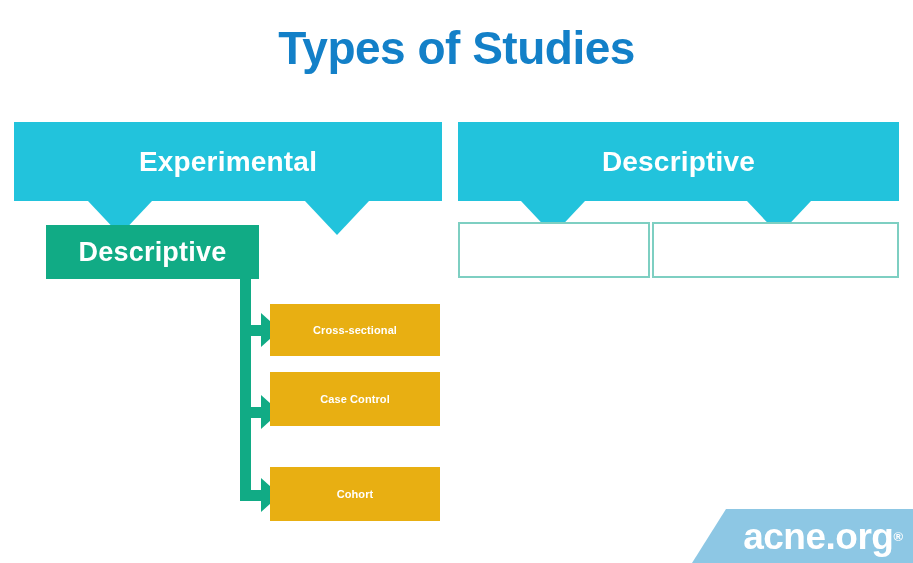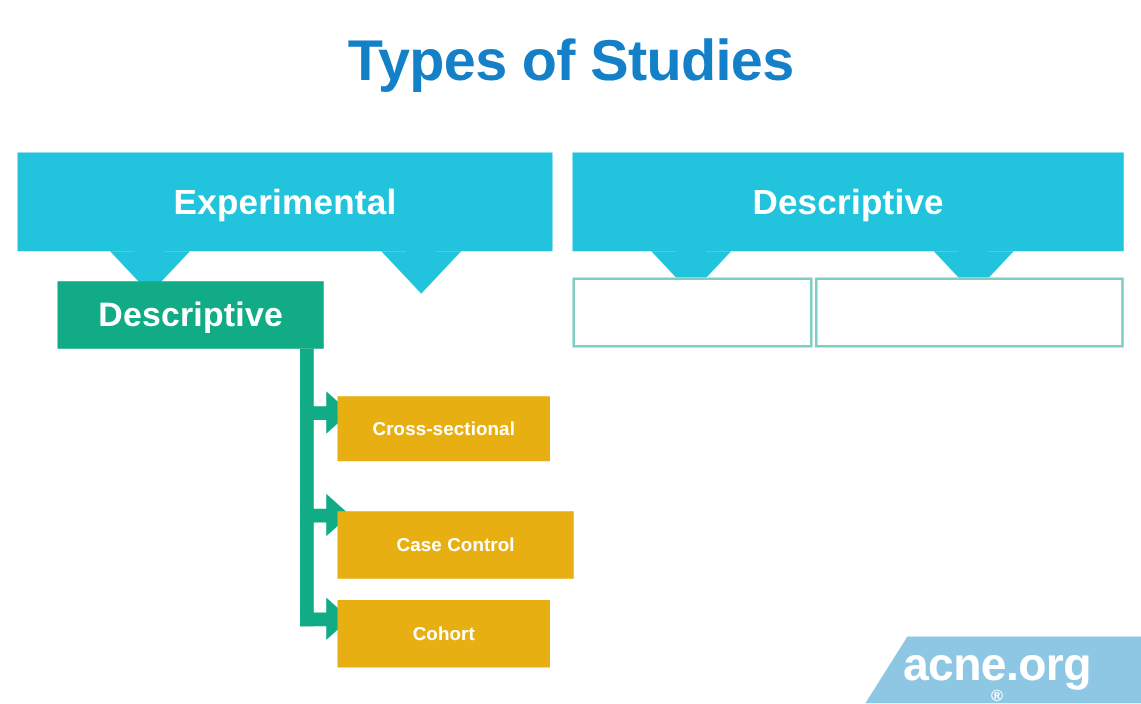--- a/index.html
+++ b/index.html
@@ -58,36 +58,35 @@
     letter-spacing: 0.2px;
   }
 
   .empty-box {
     background: #ffffff;
     border: 2px solid #7ecfc2;
   }
 
   .leaf-box {
     background: #e8af12;
-    font-size: 15px;
+    font-size: 11px;
     letter-spacing: 0.1px;
-    margin-top: 13px;
   }
 
   
   #box-observational { left: 14px;  top: 122px; width: 428px; height: 79px; }
   #box-descriptive   { left: 14px;  top: 225px; width: 213px; height: 54px; margin-left: 32px; }
   #box-analytical    { left: 232px; top: 225px; width: 210px; height: 54px; }
 
   #box-experimental  { left: 458px; top: 122px; width: 441px; height: 79px; }
   #box-exp-left      { left: 458px; top: 222px; width: 192px; height: 56px; }
   #box-exp-right     { left: 652px; top: 222px; width: 247px; height: 56px; }
 
   #box-cross         { left: 270px; top: 304px; width: 170px; height: 52px; }
-  #box-case          { left: 270px; top: 396px; width: 189px; height: 54px; }
+  #box-case          { left: 270px; top: 372px; width: 170px; height: 54px; }
   #box-cohort        { left: 270px; top: 467px; width: 170px; height: 54px; text-align: right; }
 
   
   .down-arrow {
     position: absolute;
     width: 0;
     height: 0;
     border-left: 32px solid transparent;
     border-right: 32px solid transparent;
     border-top: 34px solid #22c3dc;
@@ -148,21 +147,20 @@
     top: 509px;
     width: 221px;
     height: 54px;
     background: #8dc7e4;
     clip-path: polygon(34px 0, 221px 0, 221px 54px, 0 54px);
     display: flex;
     align-items: center;
     justify-content: flex-end;
     padding-right: 10px;
     box-sizing: border-box;
-    flex-direction: column;
   }
   #logo-text {
     color: #ffffff;
     font-size: 37px;
     font-weight: bold;
     letter-spacing: -0.5px;
     line-height: 37px;
   }
   #logo-reg {
     color: #ffffff;

